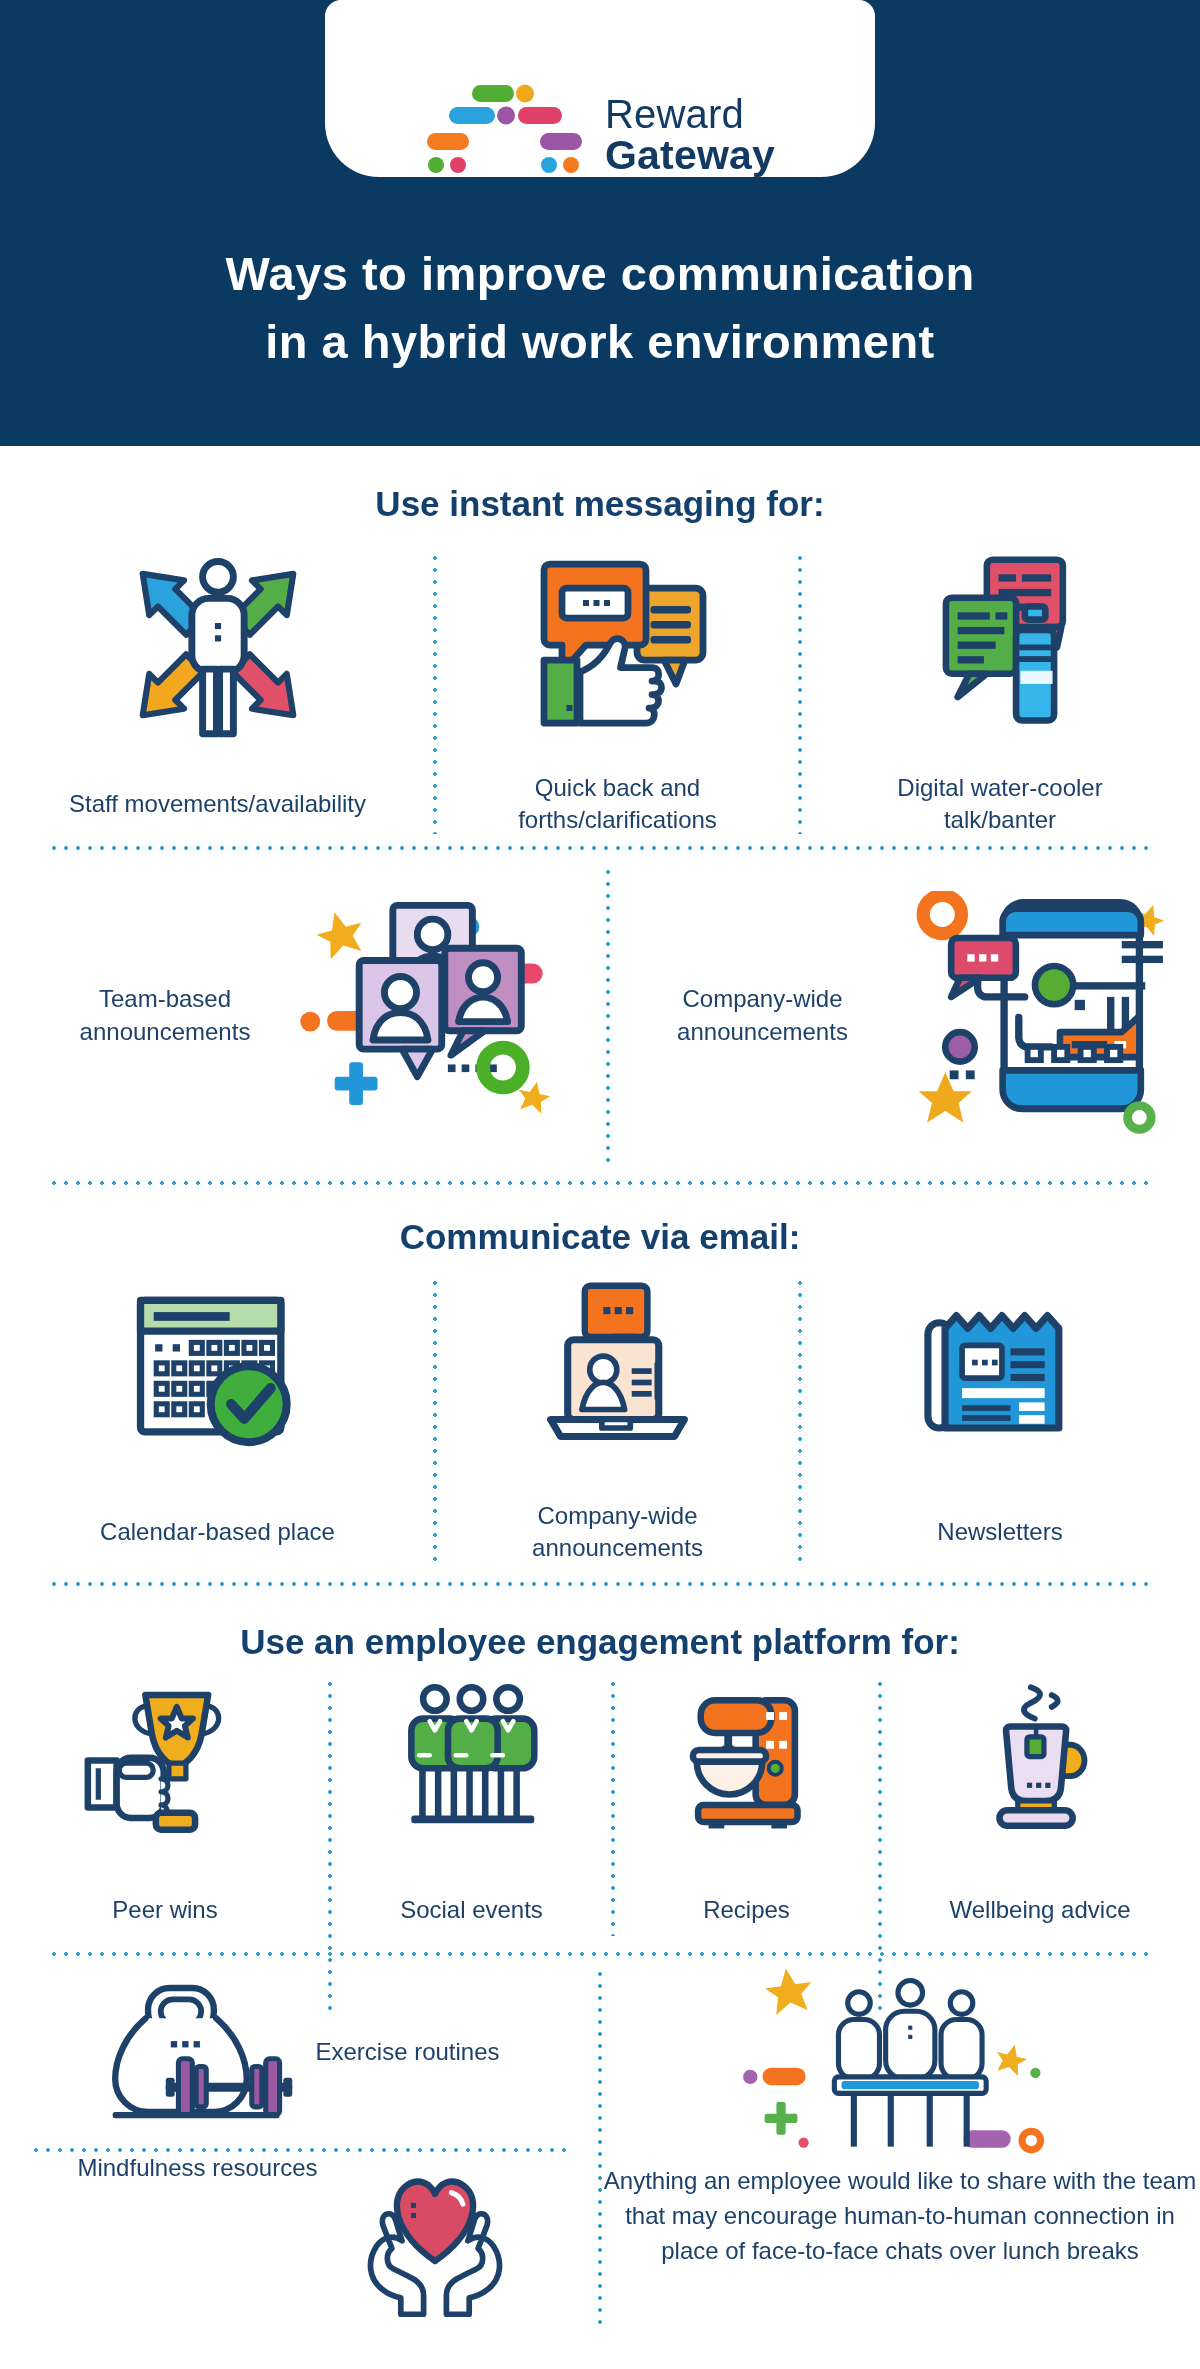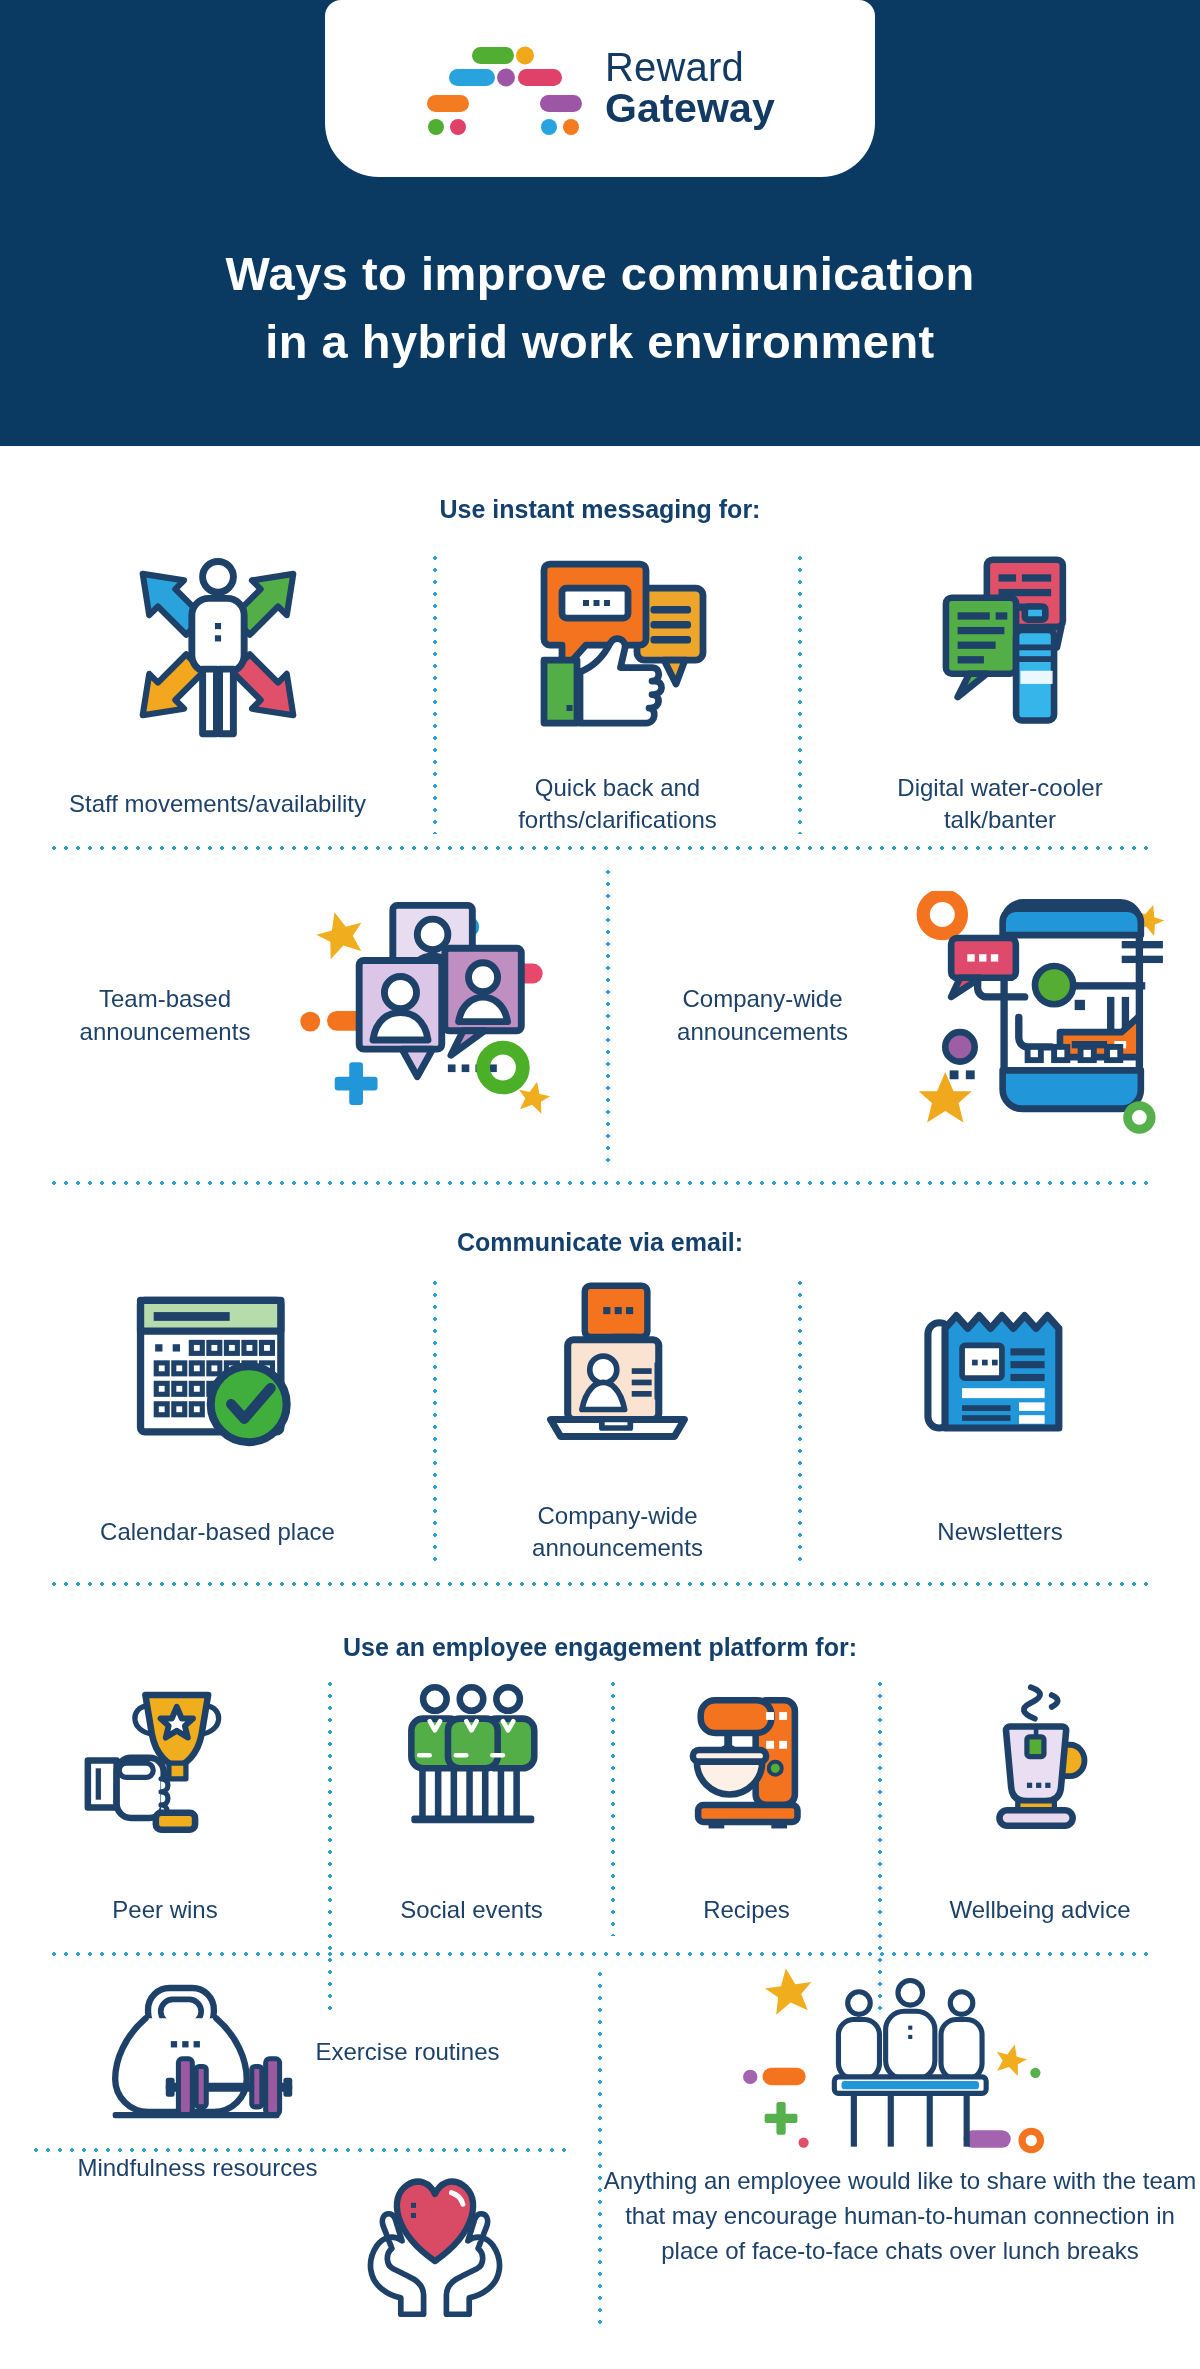--- a/index.html
+++ b/index.html
@@ -1,28 +1,28 @@
 <!DOCTYPE html>
 <html><head>
 <meta charset="utf-8">
 <style>
   html,body{margin:0;padding:0;background:#ffffff;}
   .page{position:relative;width:1200px;height:2369px;background:#ffffff;overflow:hidden;
         font-family:"Liberation Sans","DejaVu Sans",sans-serif;color:#1d4168;}
   
   .hero{position:relative;height:446px;background:#0a3a61;}
   .logo-card{position:absolute;left:325px;top:0;width:550px;height:177px;background:#fff;
-             border-radius:16px 16px 54px 54px;display:flex;align-items:center;justify-content:center;gap:20px;}
+             border-radius:16px 16px 54px 54px;display:flex;align-items:flex-end;justify-content:center;gap:20px;}
   .logo-text{line-height:1.02;color:#123a63;letter-spacing:.2px;}
   .logo-line1{font-size:40px;font-weight:400;}
   .logo-line2{font-size:41px;font-weight:700;}
   .hero-title{position:absolute;left:0;right:0;top:208px;text-align:center;color:#ffffff;
               font-weight:700;font-size:47px;line-height:1.45;letter-spacing:.5px;margin-top:32px;}
   
-  .section-heading{text-align:center;font-weight:700;font-size:25px;color:#14406e;}
+  .section-heading{text-align:center;font-weight:700;font-size:35px;color:#14406e;}
   .hwrap{display:flex;align-items:flex-end;justify-content:center;}
   .hdots{height:4px;margin:0 48px;
          background-image:radial-gradient(circle,#2d9fd2 1.7px,transparent 2.1px);
          background-size:12px 4px;background-repeat:repeat-x;}
   .vdots{position:absolute;width:4px;
          background-image:radial-gradient(circle,#2d9fd2 1.7px,transparent 2.1px);
          background-size:4px 12px;background-repeat:repeat-y;}
   .cell{display:flex;flex-direction:column;align-items:center;}
   .icon-box{display:flex;align-items:center;justify-content:center;}
   .cell-label{font-size:24px;line-height:1.35;text-align:center;color:#1d4168;}

